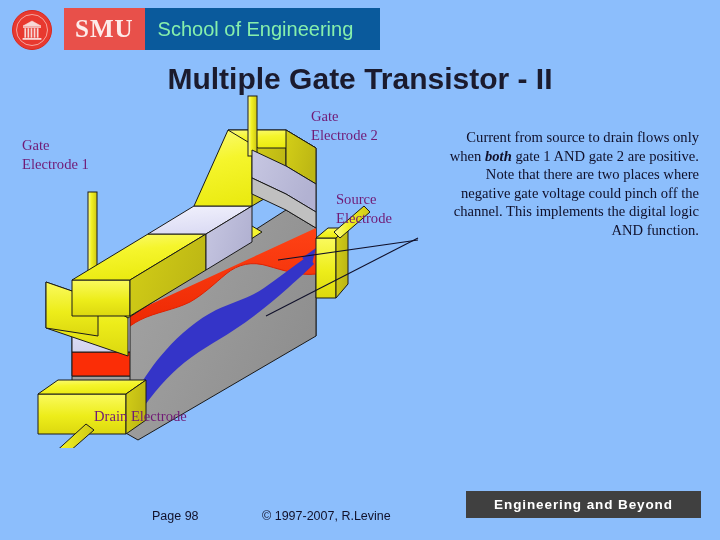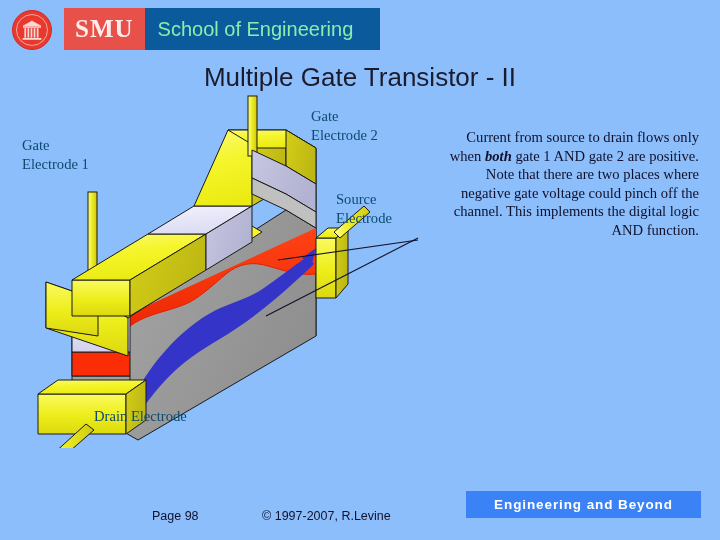--- a/index.html
+++ b/index.html
@@ -90,23 +90,24 @@
   }
 
   
   #page-title {
     position: absolute;
     left: 0;
     top: 62px;
     width: 720px;
     text-align: center;
     font-family: "Liberation Sans", sans-serif;
-    font-size: 26px;
+    font-size: 30px;
     color: #1b1b2e;
     letter-spacing: 0px;
+    font-weight: bold;
   }
 
   
   .body-para {
     position: absolute;
     left: 437px;
     width: 262px;
     font-family: "Liberation Serif", serif;
     font-size: 14.6px;
     line-height: 18.6px;
@@ -116,21 +117,21 @@
   #para-1 { top: 128px; }
   #para-2 { top: 334px; }
   .body-para b { font-weight: bold; font-style: italic; }
 
   
   .diag-label {
     position: absolute;
     font-family: "Liberation Serif", serif;
     font-size: 14.6px;
     line-height: 18.5px;
-    color: #0c4a6e;
+    color: #701a75;
     white-space: pre-line;
   }
   #label-gate1 { left: 22px; top: 136px; }
   #label-gate2 { left: 311px; top: 107px; }
   #label-source { left: 336px; top: 190px; }
   #label-drain  { left: 94px;  top: 407px; }
 
   
   #diagram {
     position: absolute;
@@ -149,21 +150,21 @@
     top: 509px;
   }
   #footer-page { left: 152px; }
   #footer-copy { left: 262px; }
   #footer-tag {
     position: absolute;
     left: 466px;
     top: 491px;
     width: 235px;
     height: 27px;
-    background: #3b82f6;
+    background: #404040;
     color: #ffffff;
     font-family: "Liberation Sans", sans-serif;
     font-weight: bold;
     font-size: 13.5px;
     letter-spacing: 0.9px;
     display: flex;
     align-items: center;
     justify-content: center;
   }
 </style>

